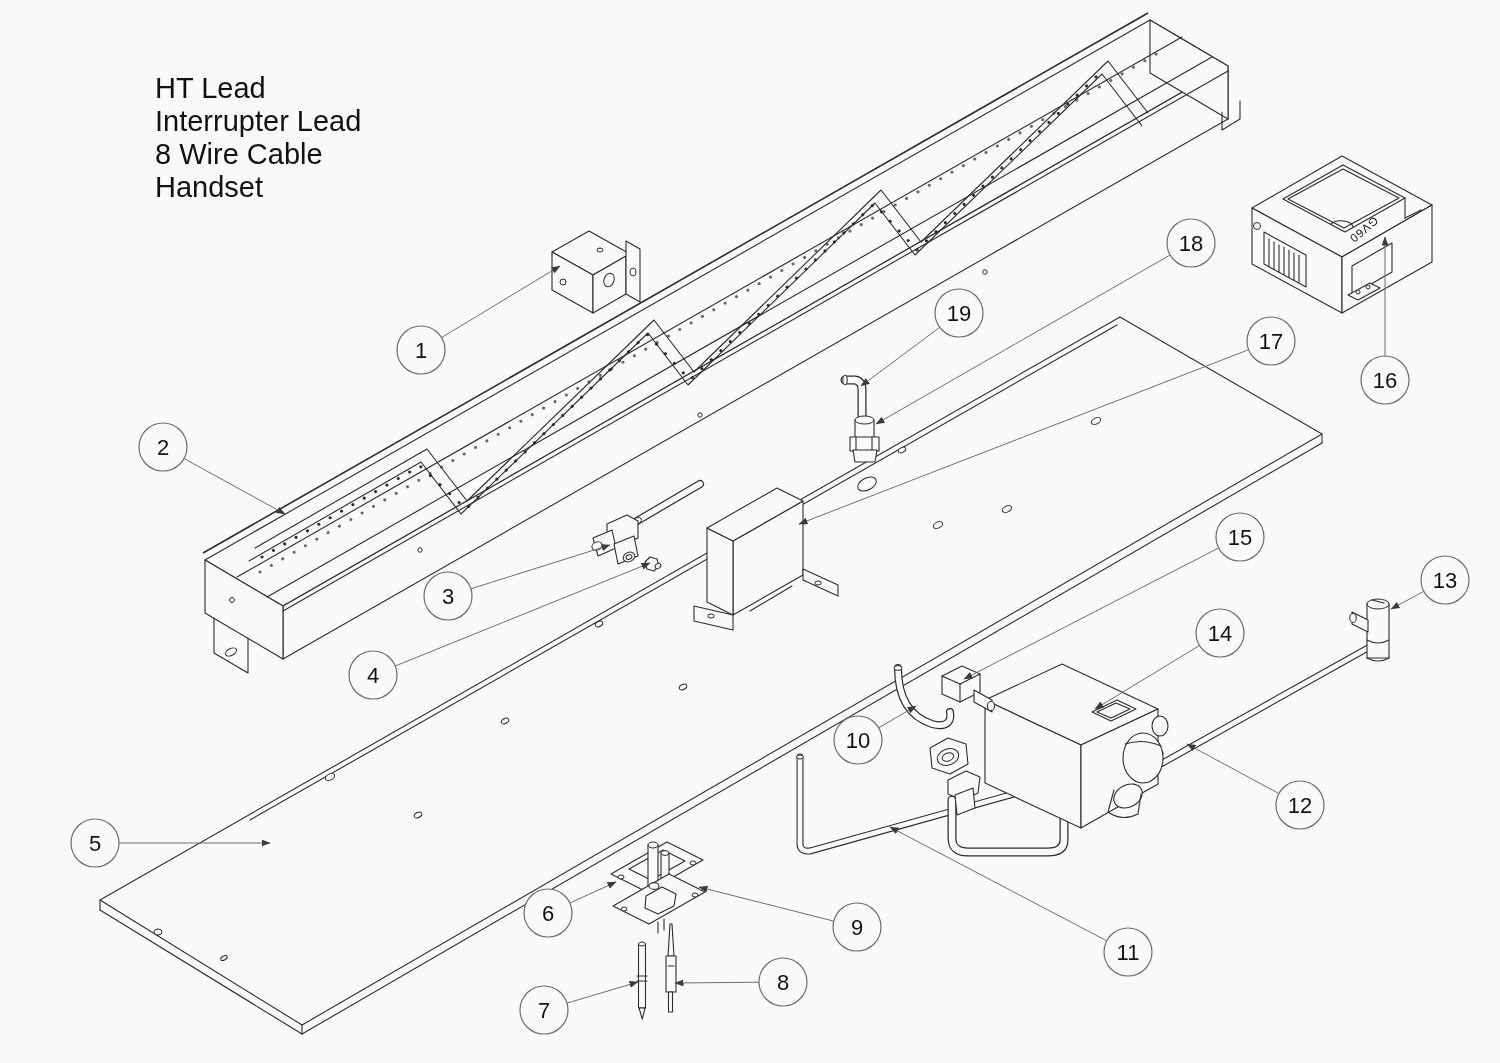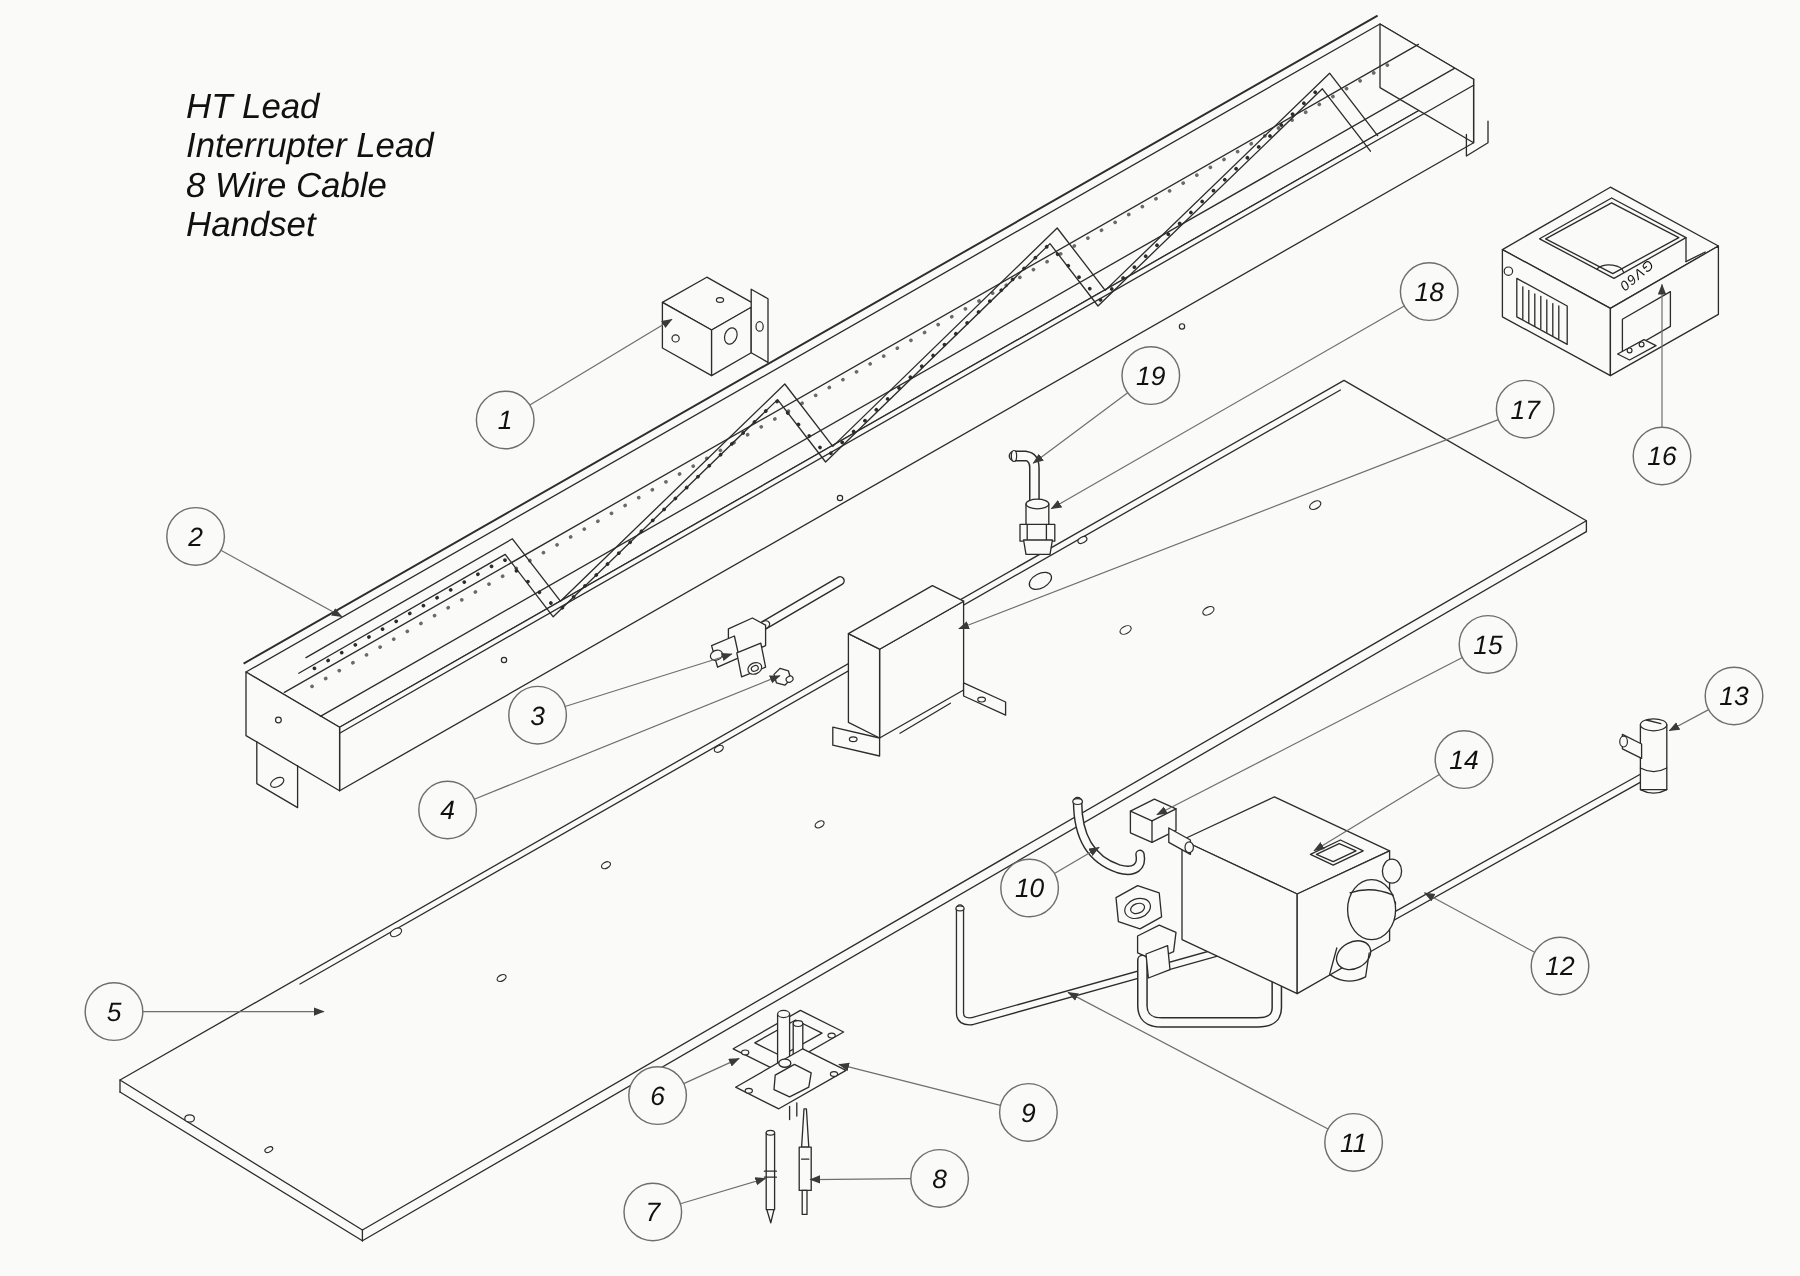--- a/index.html
+++ b/index.html
@@ -2,21 +2,21 @@
 <html style="--bg: #fafaf8; --line: #2c2c2c; --callout: #6e6e6e; --text: #111111;"><head>
 <meta charset="utf-8">
 <style>
   :root{
     --bg:#fafaf8;
     --line:#2c2c2c;
     --callout:#6e6e6e;
     --text:#111111;
   }
   html,body{margin:0;padding:0;background:var(--bg);}
-  .stage{width:1500px;height:1063px;position:relative;background:var(--bg);overflow:hidden;font-style:italic;}
+  .stage{width:1500px;height:1063px;position:relative;background:var(--bg);overflow:hidden;}
   svg{display:block;}
   svg text{font-family:"Liberation Sans", sans-serif; fill:var(--text);}
   .face{fill:var(--bg);stroke:var(--line);stroke-width:1.1;stroke-linejoin:round;}
   .ln{fill:none;stroke:var(--line);stroke-width:1.1;stroke-linejoin:round;stroke-linecap:round;}
   .ln2{fill:none;stroke:var(--line);stroke-width:1.6;stroke-linejoin:round;}
   .hole{fill:var(--bg);stroke:var(--line);stroke-width:1;}
   .pipeO{fill:none;stroke:var(--line);stroke-linecap:round;}
   .pipeI{fill:none;stroke:var(--bg);stroke-linecap:round;}
   .dots{fill:none;stroke:var(--line);stroke-width:3;stroke-linecap:round;stroke-dasharray:0.1 13;}
   .leader{stroke:var(--callout);stroke-width:1;fill:none;}

